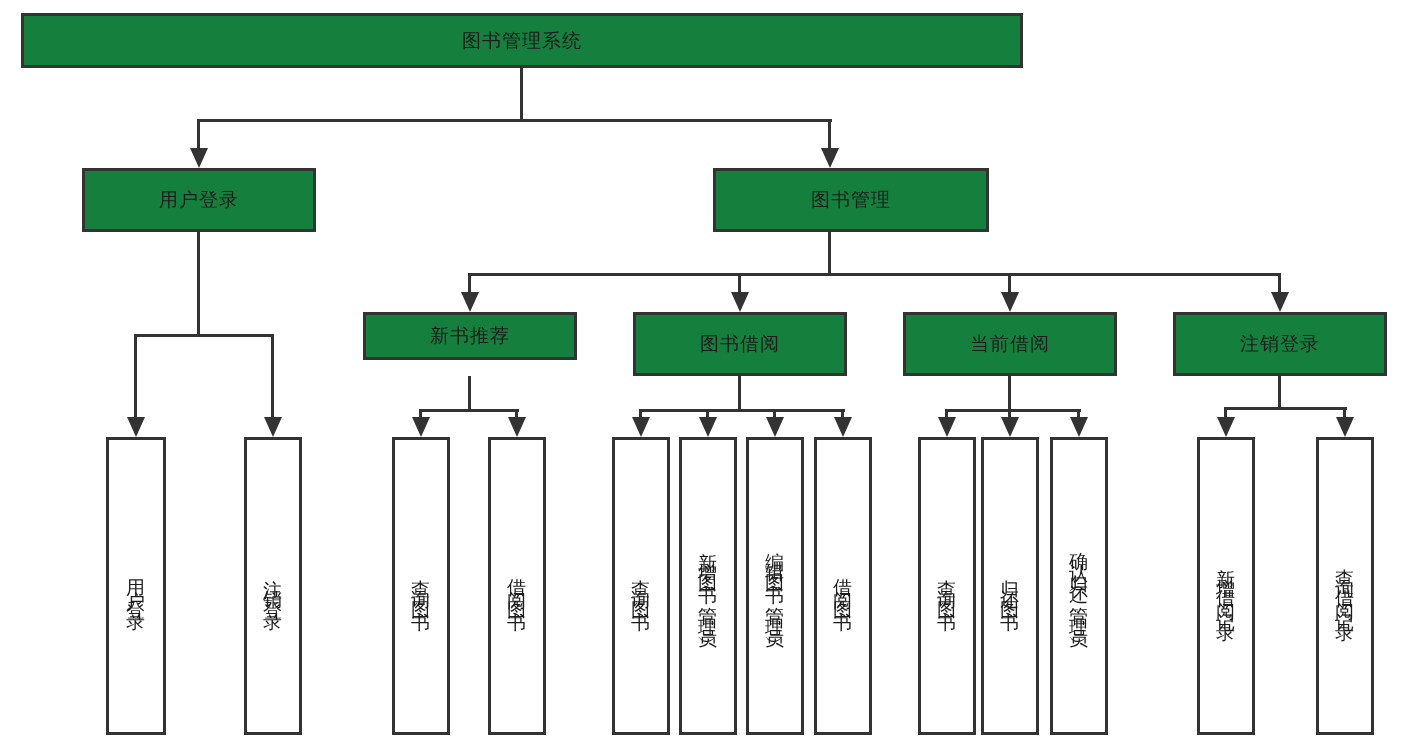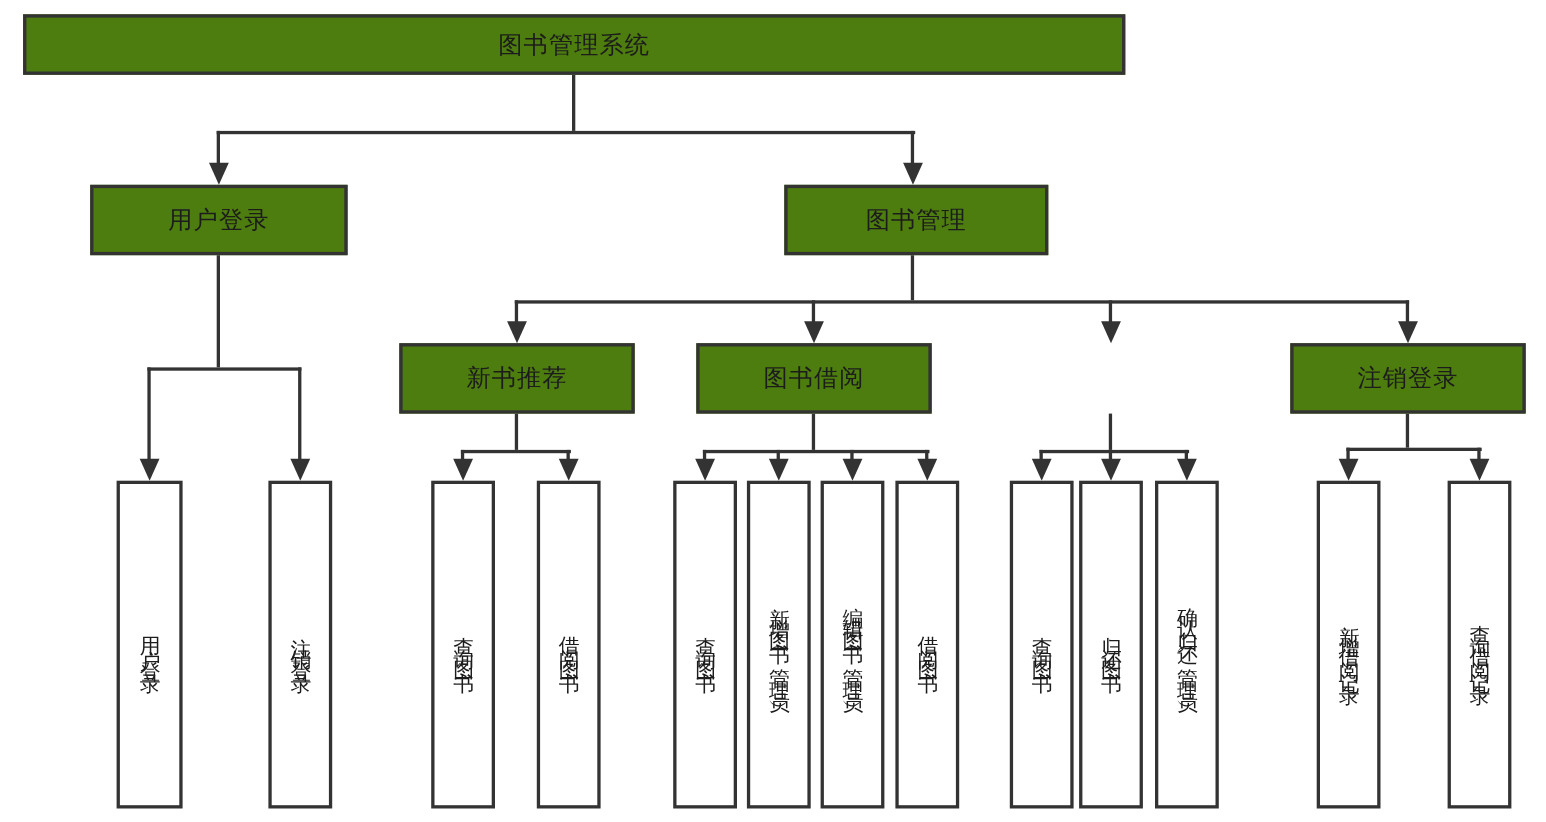--- a/index.html
+++ b/index.html
@@ -9,25 +9,25 @@
     height: 747px;
     background: #ffffff;
     font-family: "Liberation Sans", "DejaVu Sans", sans-serif;
     color: #1c1c1c;
     overflow: hidden;
   }
   .hnode {
     position: absolute;
     box-sizing: border-box;
     border: 3px solid #333333;
-    background: #4d7c0f;
+    background: #15803d;
     display: flex;
     align-items: center;
     justify-content: center;
-    font-size: 22px;
+    font-size: 19px;
     letter-spacing: 1px;
     z-index: 2;
   }
   .vnode {
     position: absolute;
     box-sizing: border-box;
     border: 3px solid #333333;
     background: #ffffff;
     top: 437px;
     height: 298px;
@@ -77,21 +77,21 @@
   <div class="vline" style="left:520px; top:68px; height:51px;"></div>
   <div class="hline" style="left:197px; top:119px; width:635px;"></div>
   <div class="vline" style="left:197px; top:119px; height:31px;"></div>
   <div class="vline" style="left:828px; top:119px; height:31px;"></div>
   <div class="arrow" style="left:190px; top:148px;"></div>
   <div class="arrow" style="left:821px; top:148px;"></div>
 
   <div class="hnode" style="left:82px; top:168px; width:234px; height:64px;">
     <span>用户登录</span>
   </div>
-  <div class="hnode" style="left:713px; top:168px; width:240px; height:64px;">
+  <div class="hnode" style="left:713px; top:168px; width:276px; height:64px;">
     <span>图书管理</span>
   </div>
 
   <div class="vline" style="left:197px; top:232px; height:102px;"></div>
   <div class="hline" style="left:134px; top:334px; width:140px;"></div>
   <div class="vline" style="left:134px; top:334px; height:85px;"></div>
   <div class="vline" style="left:271px; top:334px; height:85px;"></div>
   <div class="arrow" style="left:127px; top:417px;"></div>
   <div class="arrow" style="left:264px; top:417px;"></div>
 
@@ -99,25 +99,28 @@
   <div class="hline" style="left:468px; top:273px; width:813px;"></div>
   <div class="vline" style="left:468px; top:273px; height:21px;"></div>
   <div class="vline" style="left:738px; top:273px; height:21px;"></div>
   <div class="vline" style="left:1008px; top:273px; height:21px;"></div>
   <div class="vline" style="left:1278px; top:273px; height:21px;"></div>
   <div class="arrow" style="left:461px; top:292px;"></div>
   <div class="arrow" style="left:731px; top:292px;"></div>
   <div class="arrow" style="left:1001px; top:292px;"></div>
   <div class="arrow" style="left:1271px; top:292px;"></div>
 
-  <div class="hnode" style="left:363px; top:312px; width:214px; height:64px;">
+  <div class="hnode" style="left:363px; top:312px; width:214px; height:48px;">
     <span>新书推荐</span>
   </div>
   <div class="hnode" style="left:633px; top:312px; width:214px; height:64px;">
     <span>图书借阅</span>
+  </div>
+  <div class="hnode" style="left:903px; top:312px; width:214px; height:64px;">
+    <span>当前借阅</span>
   </div>
   <div class="hnode" style="left:1173px; top:312px; width:214px; height:64px;">
     <span>注销登录</span>
   </div>
 
   <div class="vline" style="left:468px; top:376px; height:33px;"></div>
   <div class="hline" style="left:419px; top:409px; width:100px;"></div>
   <div class="vline" style="left:419px; top:409px; height:10px;"></div>
   <div class="vline" style="left:515px; top:409px; height:10px;"></div>
   <div class="arrow" style="left:412px; top:417px;"></div>

